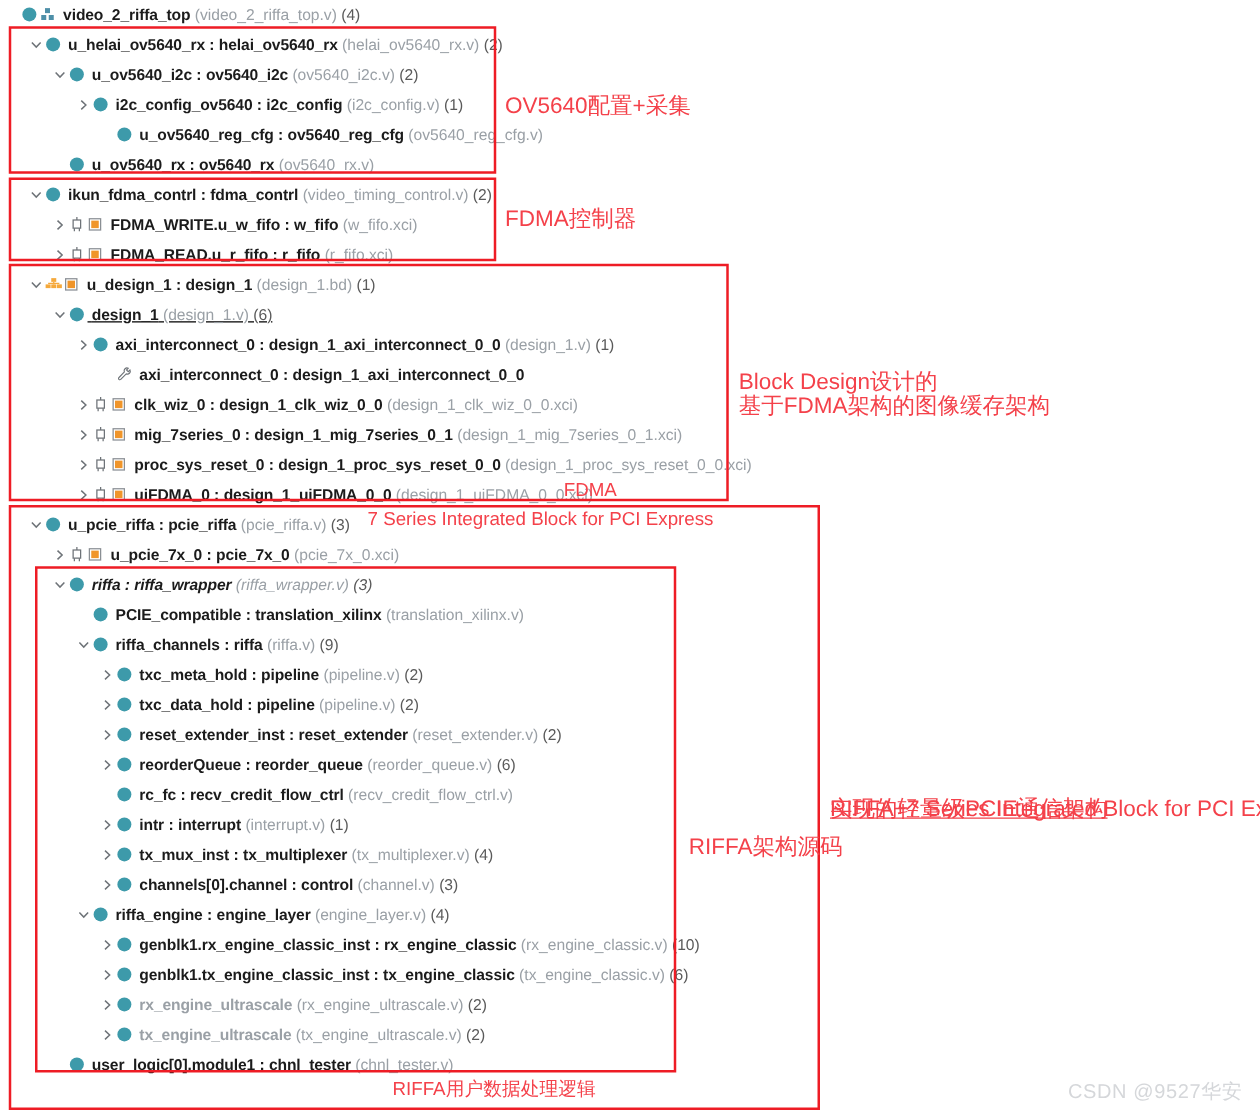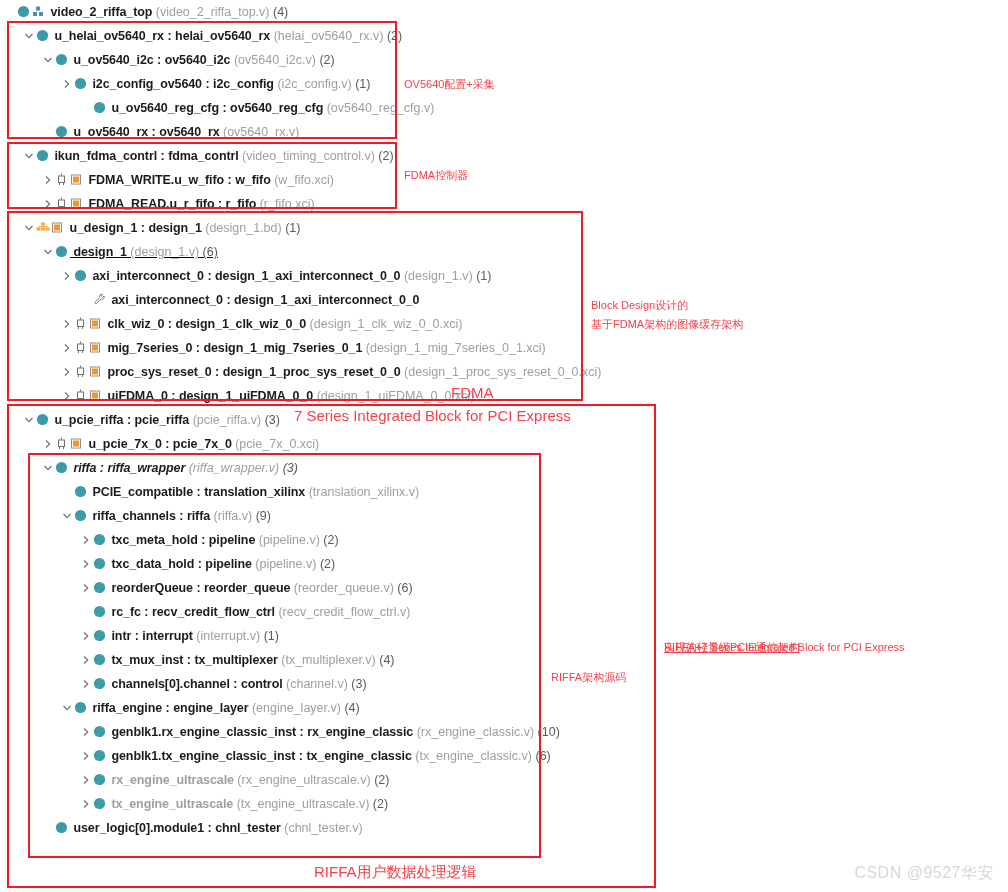--- a/index.html
+++ b/index.html
@@ -77,21 +77,21 @@
   .rbox {
     position: absolute;
     border: 2px solid #ee1c25;
     box-sizing: border-box;
     pointer-events: none;
   }
   
   .rlabel {
     position: absolute;
     color: #f4414a;
-    font-size: 11px;
+    font-size: 18px;
     line-height: 19px;
     white-space: pre;
     font-family: "Liberation Sans", "DejaVu Sans", sans-serif;
   }
   .rlabel.inline { font-size: 15px; }
 
   .watermark {
     position: absolute;
     right: 14px;
     bottom: 8px;
@@ -261,20 +261,25 @@
     <div class="row"><span class="inner" style="margin-left: 80px;"><span class="arrow"><svg width="10" height="10" viewBox="0 0 10 10">
             <polyline points="3,1.5 6.7,5 3,8.5" fill="none" stroke="#6e7378" stroke-width="1.2"></polyline>
           </svg></span><span class="ico"><svg width="13" height="13" viewBox="0 0 13 13">
             <circle cx="6.5" cy="6.5" r="5.6" fill="#3d9aaa"></circle>
           </svg></span> <span class="nm">txc_meta_hold</span><span class="sep"> : </span><span class="nm">pipeline</span><span class="file"> (pipeline.v)</span><span class="cnt"> (2)</span></span></div>
     <div class="row"><span class="inner" style="margin-left: 80px;"><span class="arrow"><svg width="10" height="10" viewBox="0 0 10 10">
             <polyline points="3,1.5 6.7,5 3,8.5" fill="none" stroke="#6e7378" stroke-width="1.2"></polyline>
           </svg></span><span class="ico"><svg width="13" height="13" viewBox="0 0 13 13">
             <circle cx="6.5" cy="6.5" r="5.6" fill="#3d9aaa"></circle>
           </svg></span> <span class="nm">txc_data_hold</span><span class="sep"> : </span><span class="nm">pipeline</span><span class="file"> (pipeline.v)</span><span class="cnt"> (2)</span></span></div>
+    <div class="row"><span class="inner" style="margin-left: 80px;"><span class="arrow"><svg width="10" height="10" viewBox="0 0 10 10">
+            <polyline points="3,1.5 6.7,5 3,8.5" fill="none" stroke="#6e7378" stroke-width="1.2"></polyline>
+          </svg></span><span class="ico"><svg width="13" height="13" viewBox="0 0 13 13">
+            <circle cx="6.5" cy="6.5" r="5.6" fill="#3d9aaa"></circle>
+          </svg></span> <span class="nm">reset_extender_inst</span><span class="sep"> : </span><span class="nm">reset_extender</span><span class="file"> (reset_extender.v)</span><span class="cnt"> (2)</span></span></div>
     <div class="row"><span class="inner" style="margin-left: 80px;"><span class="arrow"><svg width="10" height="10" viewBox="0 0 10 10">
             <polyline points="3,1.5 6.7,5 3,8.5" fill="none" stroke="#6e7378" stroke-width="1.2"></polyline>
           </svg></span><span class="ico"><svg width="13" height="13" viewBox="0 0 13 13">
             <circle cx="6.5" cy="6.5" r="5.6" fill="#3d9aaa"></circle>
           </svg></span> <span class="nm">reorderQueue</span><span class="sep"> : </span><span class="nm">reorder_queue</span><span class="file"> (reorder_queue.v)</span><span class="cnt"> (6)</span></span></div>
     <div class="row"><span class="inner" style="margin-left: 80px;"><span class="arrow none"></span><span class="ico"><svg width="13" height="13" viewBox="0 0 13 13">
             <circle cx="6.5" cy="6.5" r="5.6" fill="#3d9aaa"></circle>
           </svg></span> <span class="nm">rc_fc</span><span class="sep"> : </span><span class="nm">recv_credit_flow_ctrl</span><span class="file"> (recv_credit_flow_ctrl.v)</span></span></div>
     <div class="row"><span class="inner" style="margin-left: 80px;"><span class="arrow"><svg width="10" height="10" viewBox="0 0 10 10">
             <polyline points="3,1.5 6.7,5 3,8.5" fill="none" stroke="#6e7378" stroke-width="1.2"></polyline>

